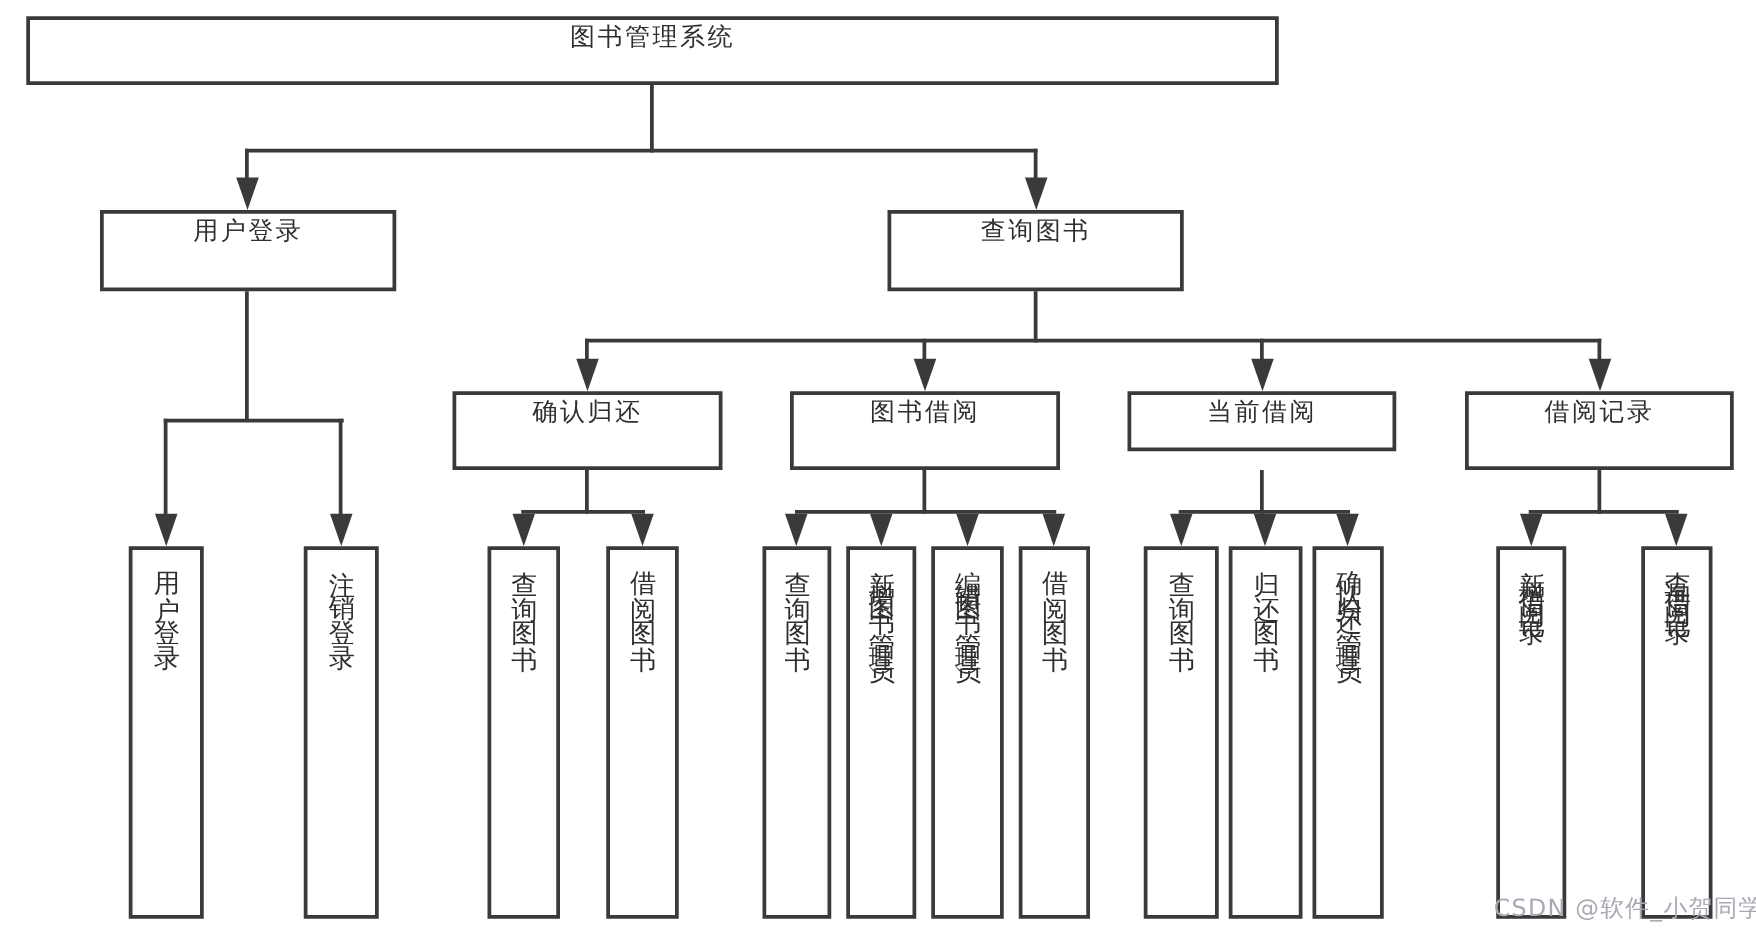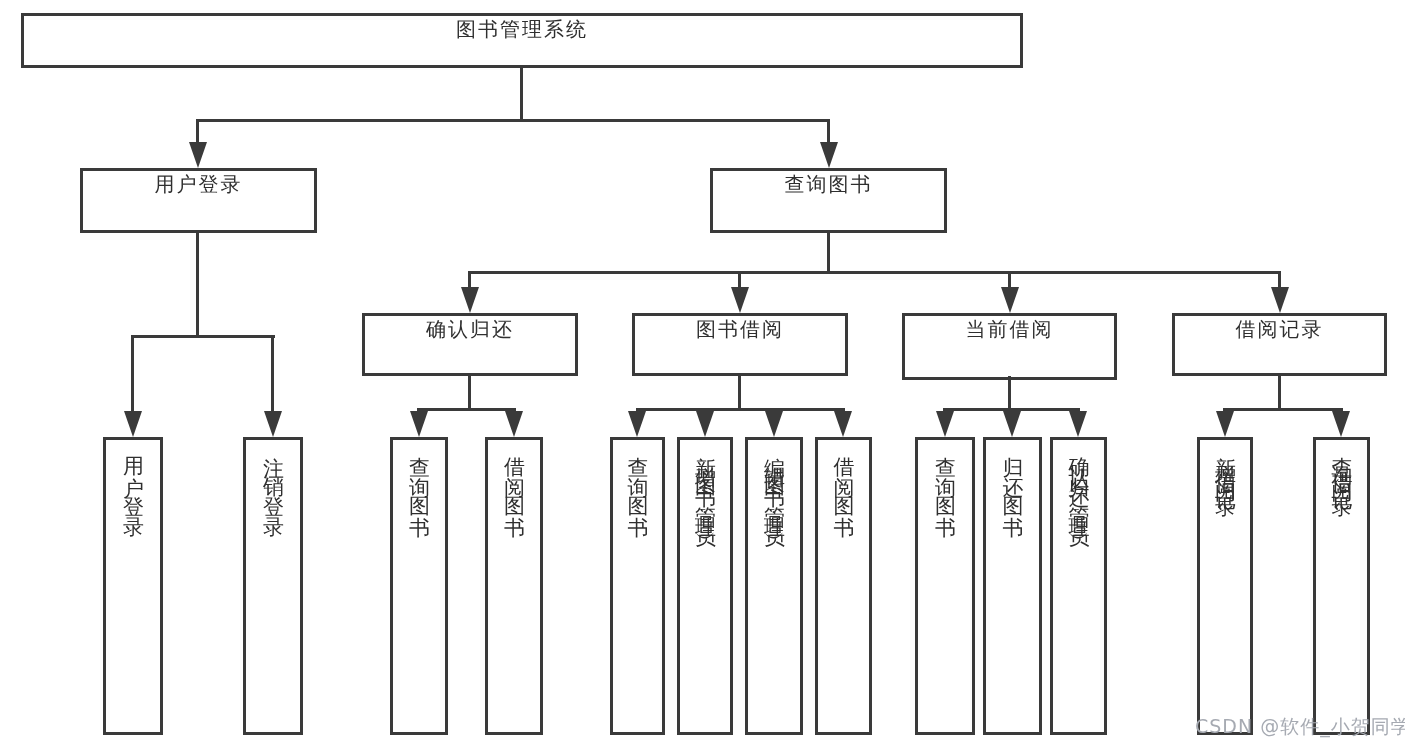--- a/index.html
+++ b/index.html
@@ -69,21 +69,21 @@
   <div class="arrow" style="left:731px;top:287px;"></div>
   <div class="arrow" style="left:1001px;top:287px;"></div>
   <div class="arrow" style="left:1271px;top:287px;"></div>
 
   <div class="box" style="left:362px;top:313px;width:216px;height:63px;">
     <span class="h-label">确认归还</span>
   </div>
   <div class="box" style="left:632px;top:313px;width:216px;height:63px;">
     <span class="h-label">图书借阅</span>
   </div>
-  <div class="box" style="left:902px;top:313px;width:215px;height:67px;">
+  <div class="box" style="left:902px;top:313px;width:215px;height:48px;">
     <span class="h-label">当前借阅</span>
   </div>
   <div class="box" style="left:1172px;top:313px;width:215px;height:63px;">
     <span class="h-label">借阅记录</span>
   </div>
 
   <div class="line" style="left:468px;top:376px;width:3px;height:35px;"></div>
   <div class="line" style="left:417px;top:408px;width:99px;height:3px;"></div>
   <div class="arrow" style="left:410px;top:411px;"></div>
   <div class="arrow" style="left:505px;top:411px;"></div>

